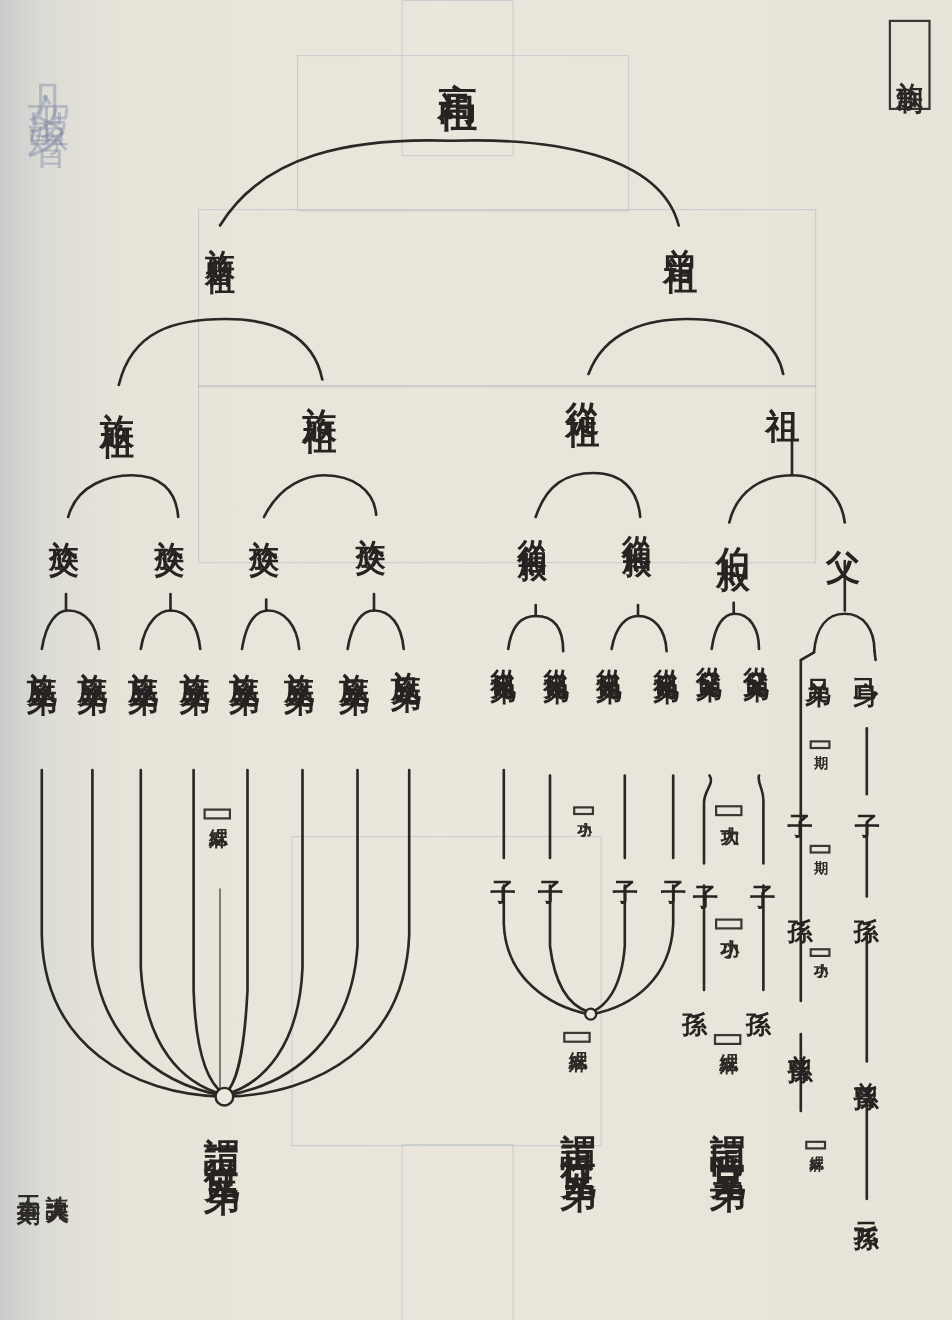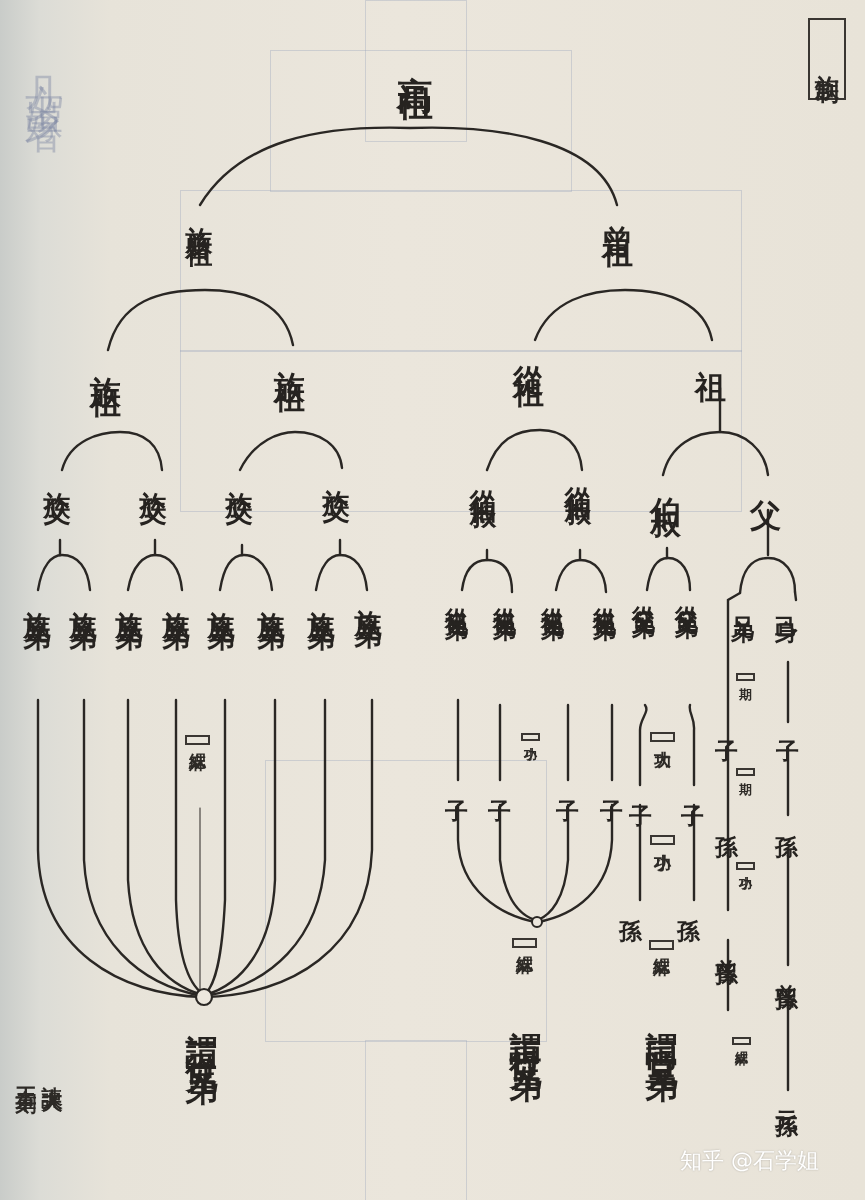--- a/index.html
+++ b/index.html
@@ -207,14 +207,13 @@
   <div class="grade tiny" style="left:736px;top:862px;">小功</div>
   <div class="grade tiny" style="left:732px;top:1037px;">緦麻</div>
 
   <div class="caption" style="left:186px;top:1008px;">謂三從兄弟</div>
   <div class="caption" style="left:510px;top:1005px;">謂再從兄弟</div>
   <div class="caption" style="left:646px;top:1005px;">謂同堂兄弟</div>
 
   <div class="carver" style="left:38px;top:1070px;">諫大夫</div>
   <div class="carver" style="left:12px;top:1070px;">王章刻</div>
 
-  <div class="watermark">知乎 @石学姐</div>
 </div>
 
 </body></html>

